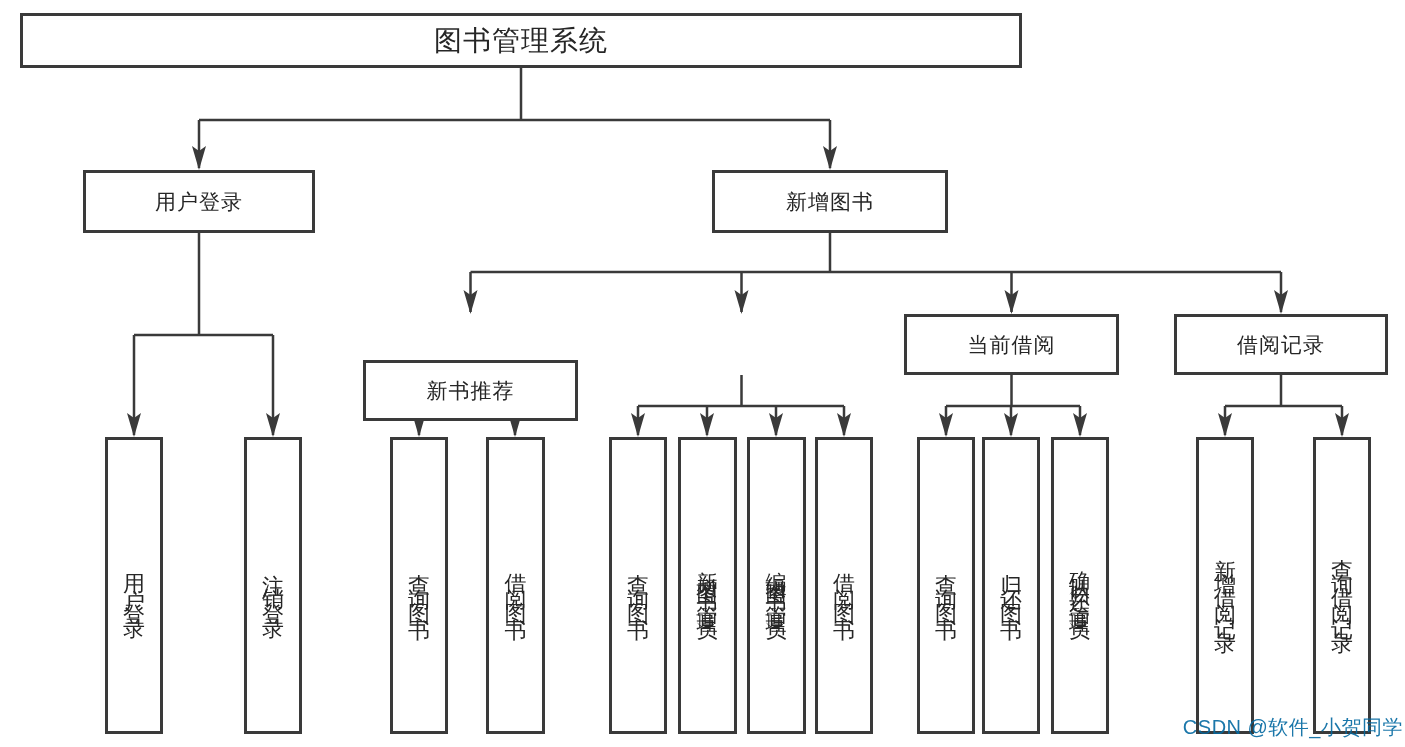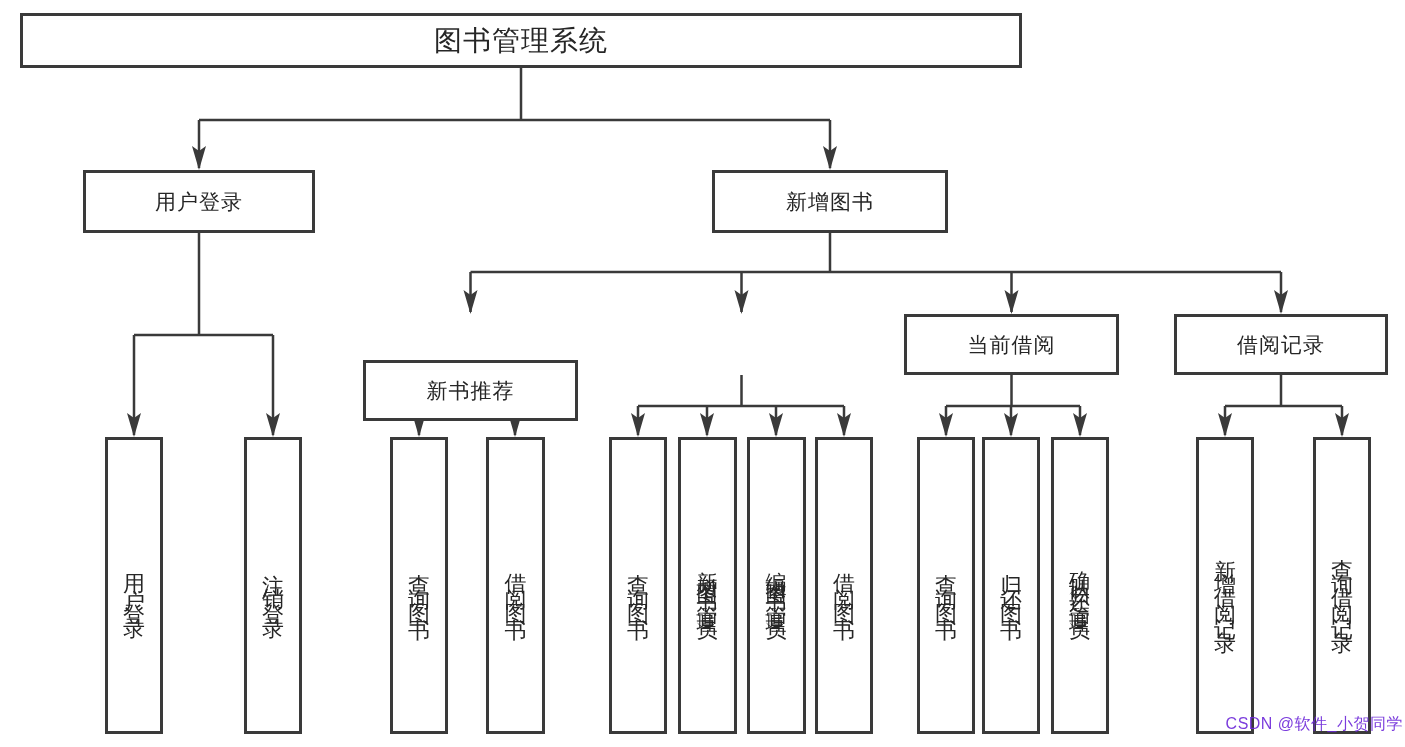--- a/index.html
+++ b/index.html
@@ -48,22 +48,22 @@
     white-space: nowrap;
   }
   .vtext.tight {
     font-size: 21px;
     letter-spacing: 7px;
   }
   .watermark {
     position: absolute;
     top: 714px;
     right: 2px;
-    font-size: 16px;
-    color: #6d28d9;
+    font-size: 20px;
+    color: #0369a1;
     opacity: 0.9;
     z-index: 3;
     letter-spacing: 0.5px;
     white-space: nowrap;
   }
 
   
   .root-box        { left: 20px;   top: 13px;  width: 1002px; height: 55px; }
 
   .n-user-login    { left: 83px;   top: 170px; width: 232px; height: 63px; }

